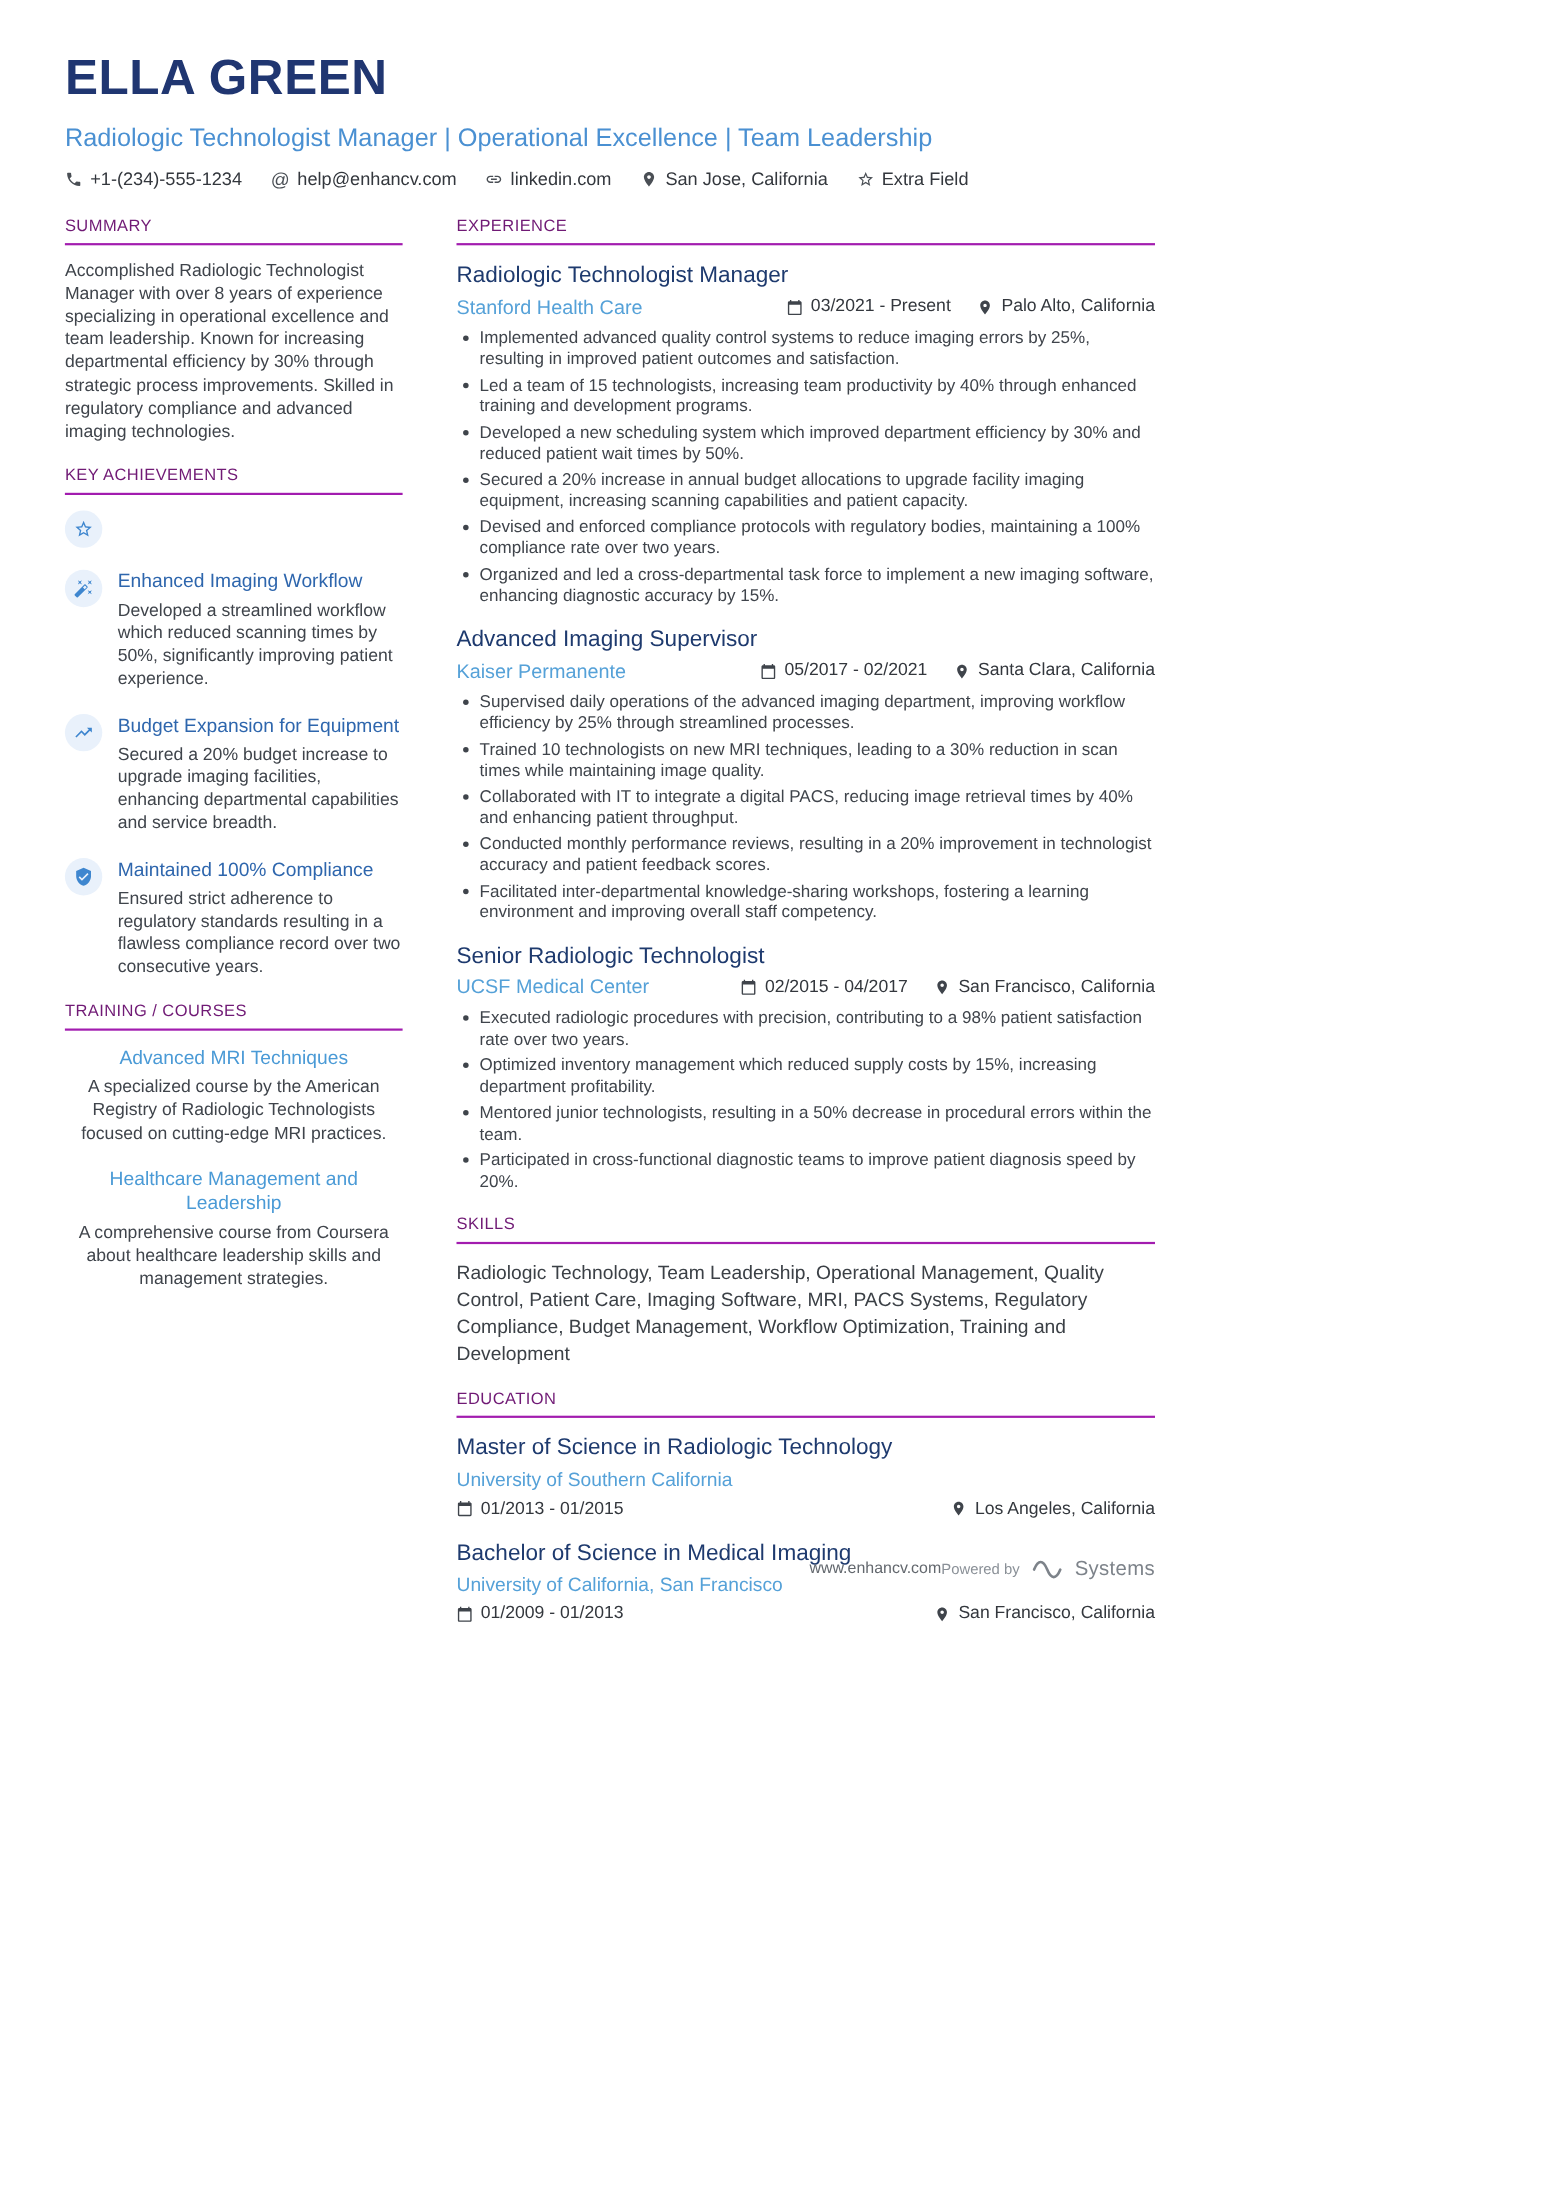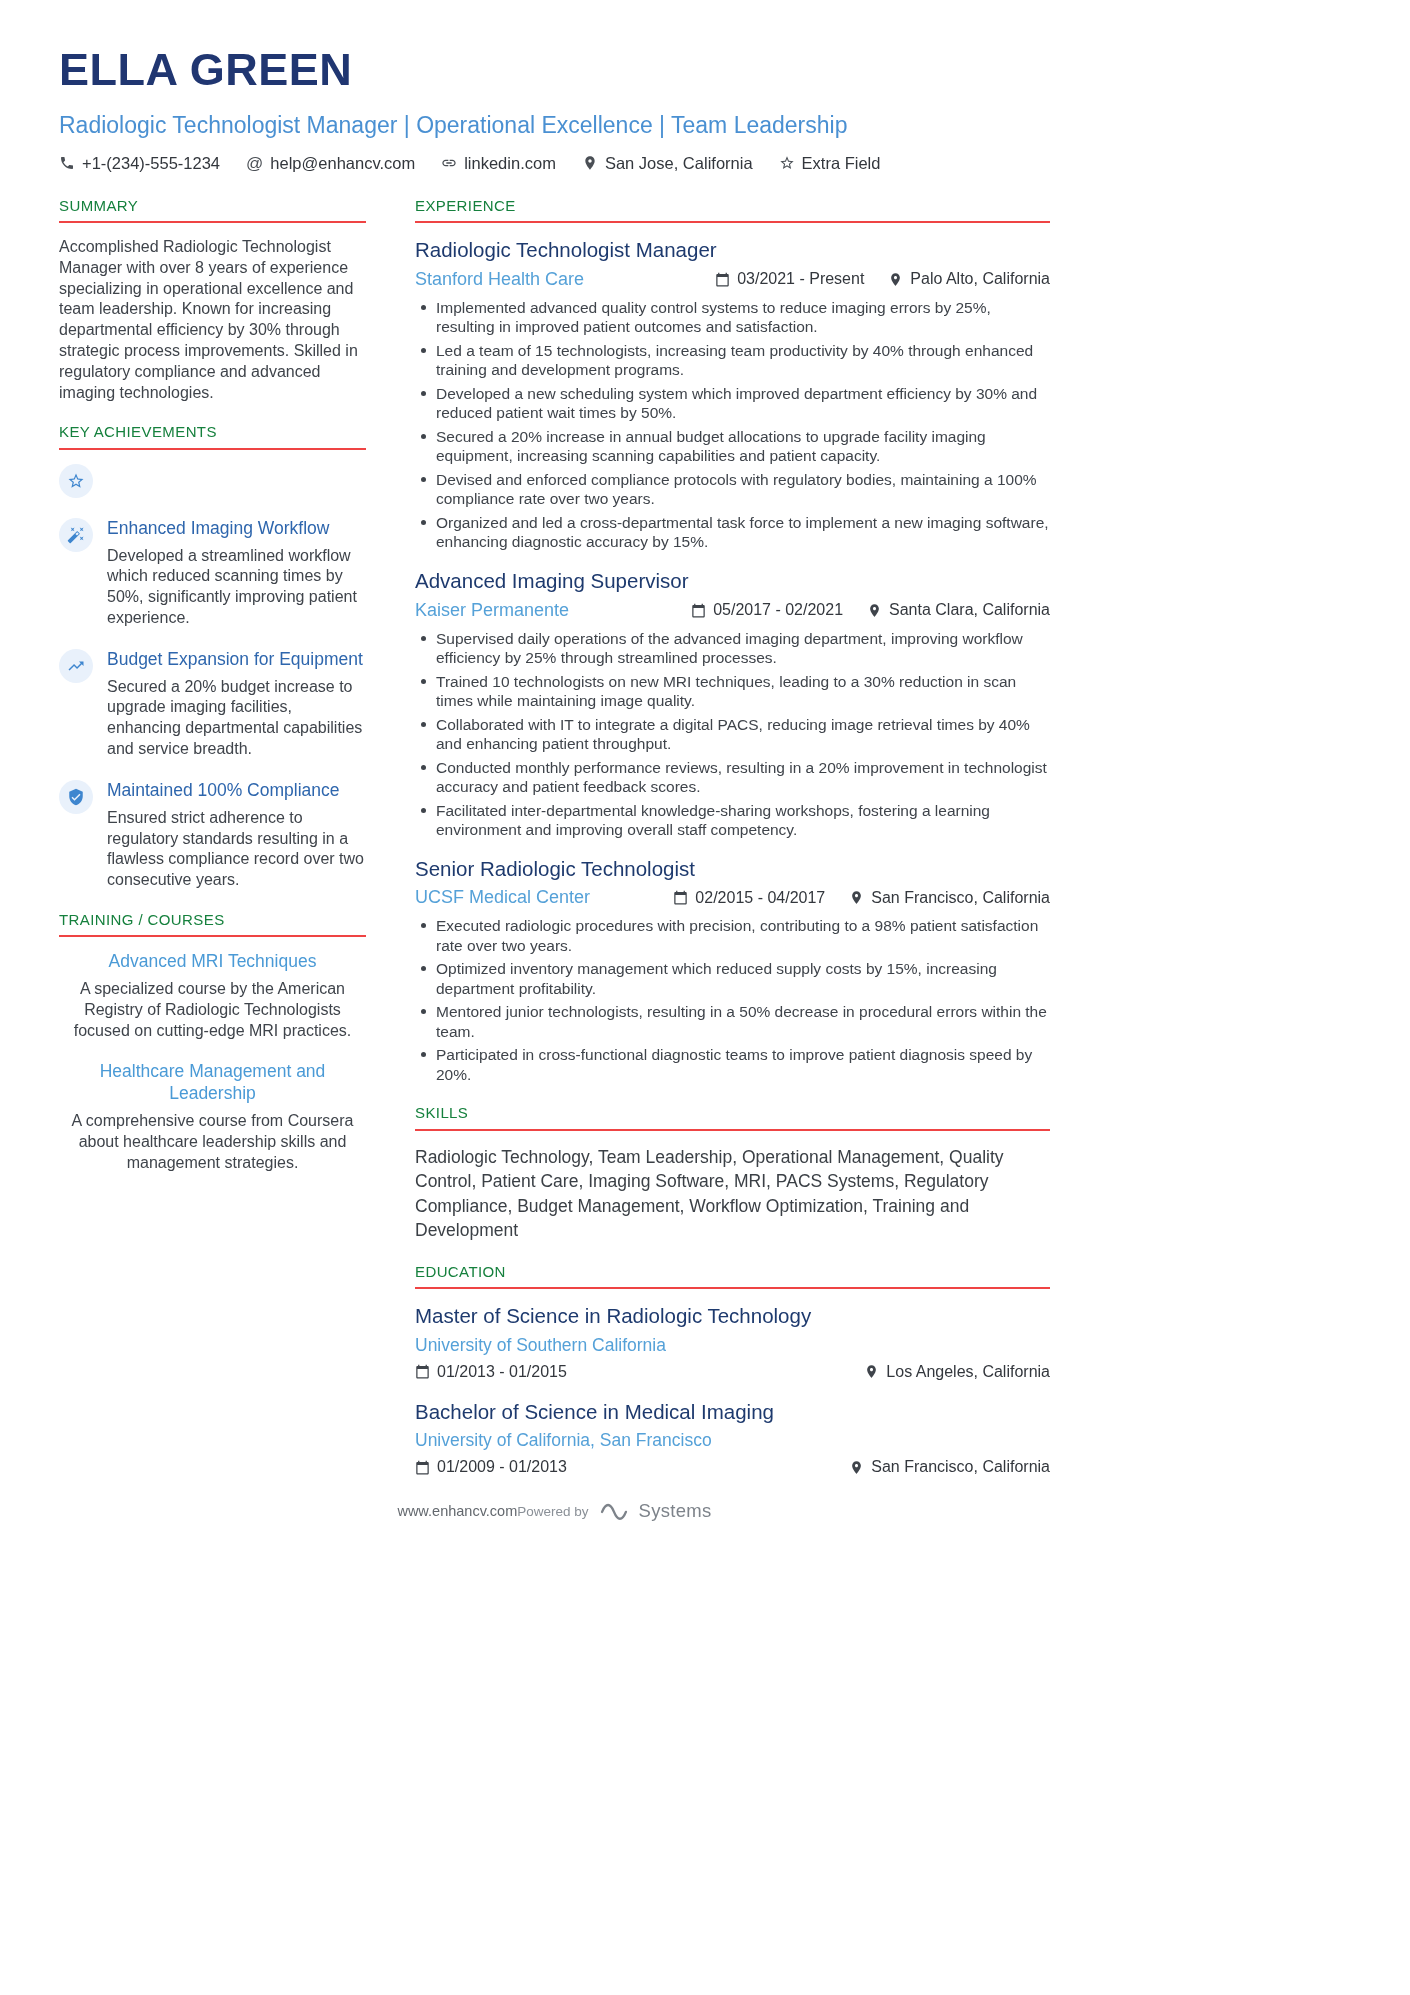--- a/index.html
+++ b/index.html
@@ -20,22 +20,22 @@
   .cicon { width:16px; height:16px; fill:#4a4f55; flex:none; }
   .at-glyph { font-size:17px; color:#4a4f55; line-height:1; }
 
   
   .columns { display:flex; gap:49px; margin-top:24px; }
   .col-left { width:307px; flex:none; }
   .col-right { width:635px; flex:none; }
 
   .sec { margin-bottom:20px; }
   .sec-h {
-    font-size:15px; font-weight:400; color:#15803d; letter-spacing:.4px;
-    line-height:1.15; padding-bottom:7px; border-bottom:2px solid #ef4444; margin-bottom:14px;
+    font-size:15px; font-weight:400; color:#701a75; letter-spacing:.4px;
+    line-height:1.15; padding-bottom:7px; border-bottom:2px solid #a21caf; margin-bottom:14px;
   }
   .body { font-size:16px; line-height:1.3; color:#3f444b; }
 
   
   .ach { display:flex; gap:14px; margin-bottom:20px; }
   .ach-ic { width:34px; height:34px; border-radius:50%; background:#e9f1fb;
             display:flex; align-items:center; justify-content:center; flex:none; }
   .ach-ic svg { width:18px; height:18px; fill:#3e86cf; }
   .ach-t { font-size:17.5px; color:#2e66ad; line-height:1.25; margin-bottom:6px; }
 
@@ -60,22 +60,22 @@
   
   .skills-text { font-size:17.5px; line-height:1.4; color:#3b4046; }
 
   
   .edu { margin-bottom:18px; }
   .edu-t { font-size:20.5px; color:#1e3a6e; line-height:1.25; margin-bottom:6px; }
   .edu-s { font-size:17.5px; color:#55a1d8; margin-bottom:7px; }
   .edu-meta { display:flex; align-items:center; font-size:16px; color:#33373d;justify-content:space-between; }
 
   
-  .footer { position:absolute; left:59px; top:1500px; width:991px;
-            display:flex; justify-content:center; align-items:center; }
+  .footer { position:absolute; left:59px; top:1415px; width:991px;
+            display:flex; justify-content:flex-end; align-items:center; }
   .site { font-size:14.5px; color:#63686e; }
   .powered { display:flex; align-items:center; gap:10px; }
   .powered-label { font-size:13.5px; color:#8a9097; }
   .brand { font-size:18.5px; color:#7d838a; letter-spacing:.3px; }
 </style>
 </head>
 <body>
 
 <div class="page">
   <div class="content">

